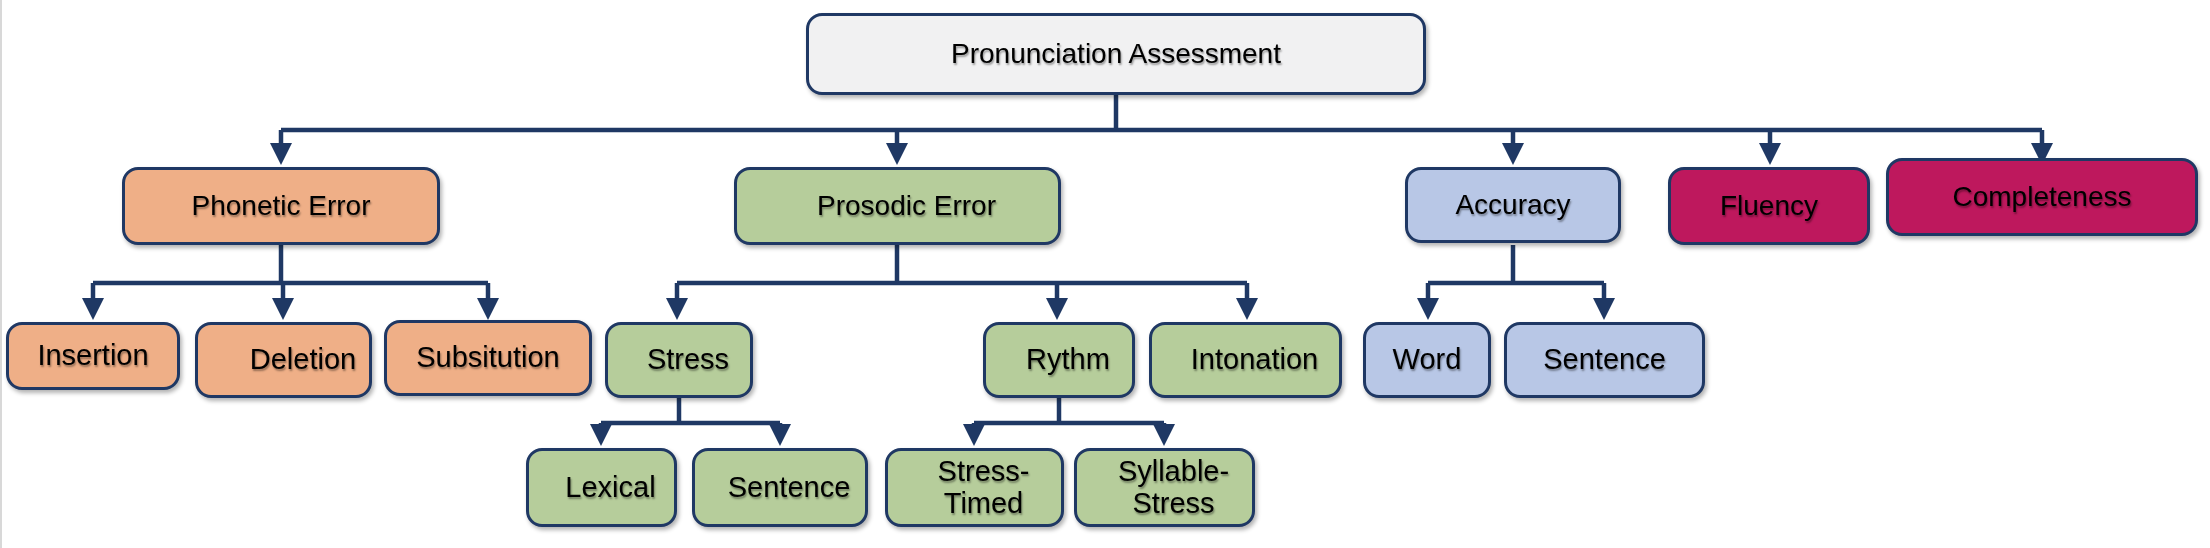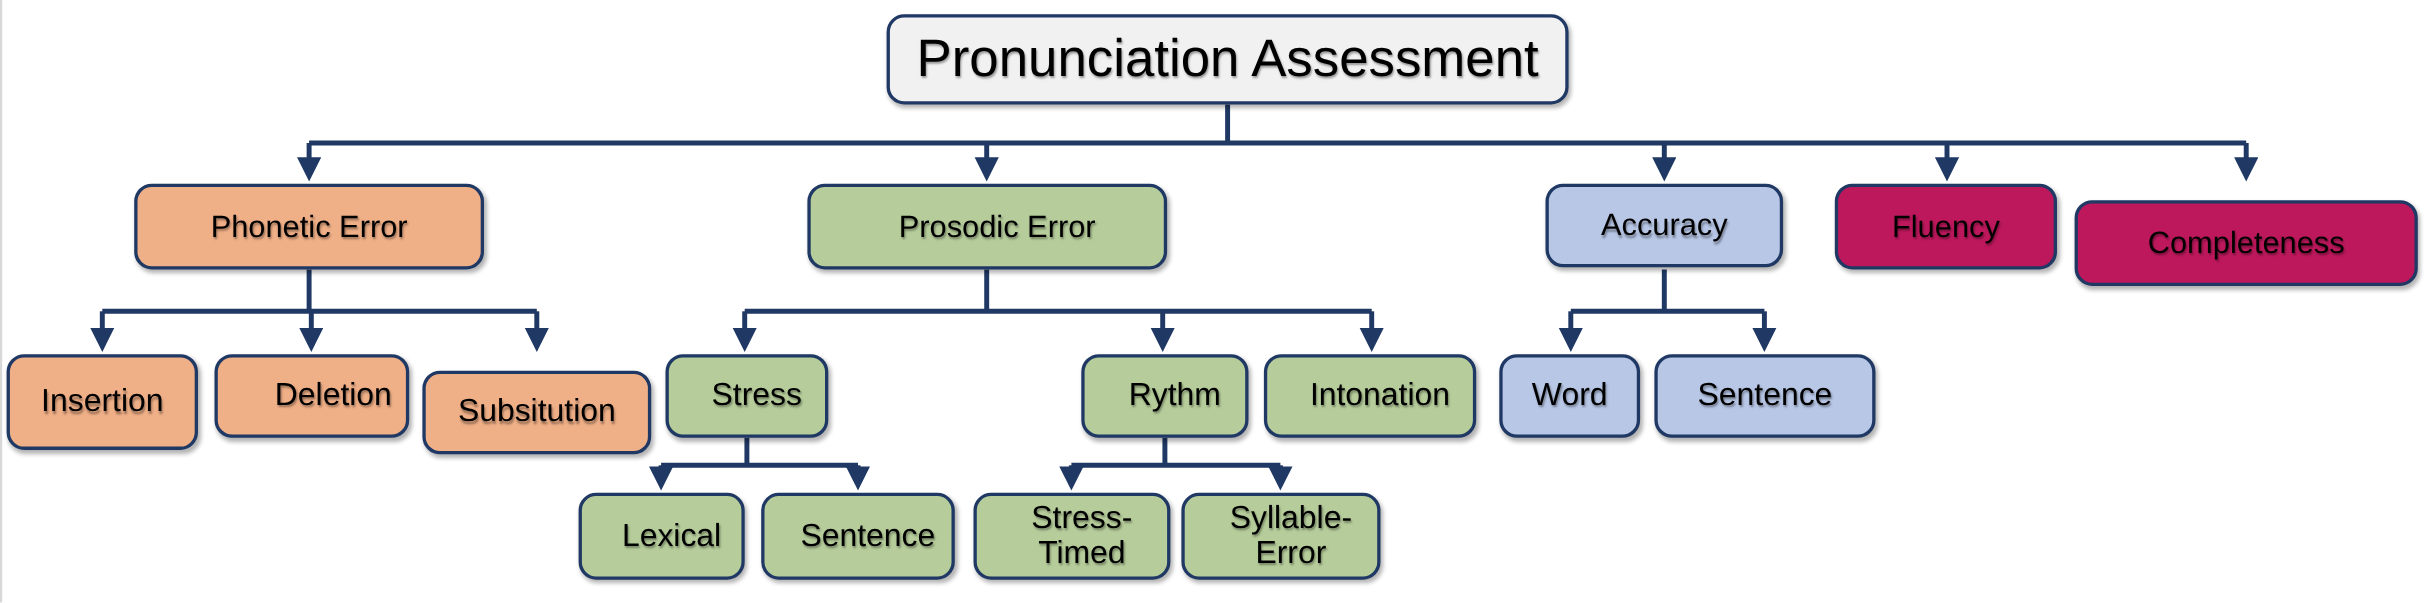--- a/index.html
+++ b/index.html
@@ -29,21 +29,21 @@
     box-shadow:2px 3px 4px rgba(0,0,0,0.30);
     text-shadow:1px 2px 2px rgba(0,0,0,0.38);
     white-space:pre-line;
     line-height:1.08;
   }
   .fill-root  {background:#f1f1f2;}
   .fill-orange{background:#efaf87;}
   .fill-green {background:#b6cd9b;padding-left:18px;}
   .fill-blue  {background:#b8c7e6;}
   .fill-white {background:#be185d;}
-  .fs-root{font-size:48px;}
+  .fs-root{font-size:28px;}
   .fs-l2{font-size:28px;}
   .fs-l3{font-size:29px;}
 </style>
 </head>
 <body>
 
 <div id="canvas">
   <div id="frame-left"></div>
 
   <svg id="connector-layer" viewBox="0 0 2210 548" xmlns="http://www.w3.org/2000/svg">
@@ -100,31 +100,31 @@
   </div>
   <div class="node fill-green fs-l2" style="left:734px;top:167px;width:327px;height:78px;">
     <span>Prosodic Error</span>
   </div>
   <div class="node fill-blue fs-l2" style="left:1405px;top:167px;width:216px;height:76px;">
     <span>Accuracy</span>
   </div>
   <div class="node fill-white fs-l2" style="left:1668px;top:167px;width:202px;height:78px;">
     <span>Fluency</span>
   </div>
-  <div class="node fill-white fs-l2" style="left:1886px;top:182px;width:312px;height:78px;">
+  <div class="node fill-white fs-l2" style="left:1886px;top:158px;width:312px;height:78px;">
     <span>Completeness</span>
   </div>
 
-  <div class="node fill-orange fs-l3" style="left:6px;top:322px;width:174px;height:87px;text-align:center;">
+  <div class="node fill-orange fs-l3" style="left:6px;top:322px;width:174px;height:68px;text-align:center;">
     <span>Insertion</span>
   </div>
   <div class="node fill-orange fs-l3" style="left:195px;top:322px;width:177px;height:76px;padding-left:39px;">
     <span>Deletion</span>
   </div>
-  <div class="node fill-orange fs-l3" style="left:384px;top:337px;width:208px;height:76px;">
+  <div class="node fill-orange fs-l3" style="left:384px;top:320px;width:208px;height:76px;">
     <span>Subsitution</span>
   </div>
   <div class="node fill-green fs-l3" style="left:605px;top:322px;width:148px;height:76px;">
     <span>Stress</span>
   </div>
   <div class="node fill-green fs-l3" style="left:983px;top:322px;width:152px;height:76px;">
     <span>Rythm</span>
   </div>
   <div class="node fill-green fs-l3" style="left:1149px;top:322px;width:193px;height:76px;">
     <span>Intonation</span>
@@ -141,15 +141,15 @@
   </div>
   <div class="node fill-green fs-l3" style="left:692px;top:448px;width:176px;height:79px;">
     <span>Sentence</span>
   </div>
   <div class="node fill-green fs-l3" style="left:885px;top:448px;width:179px;height:79px;">
     <span>Stress-
 Timed</span>
   </div>
   <div class="node fill-green fs-l3" style="left:1074px;top:448px;width:181px;height:79px;">
     <span>Syllable-
-Error</span>
+Stress</span>
   </div>
 </div>
 
 </body></html>

